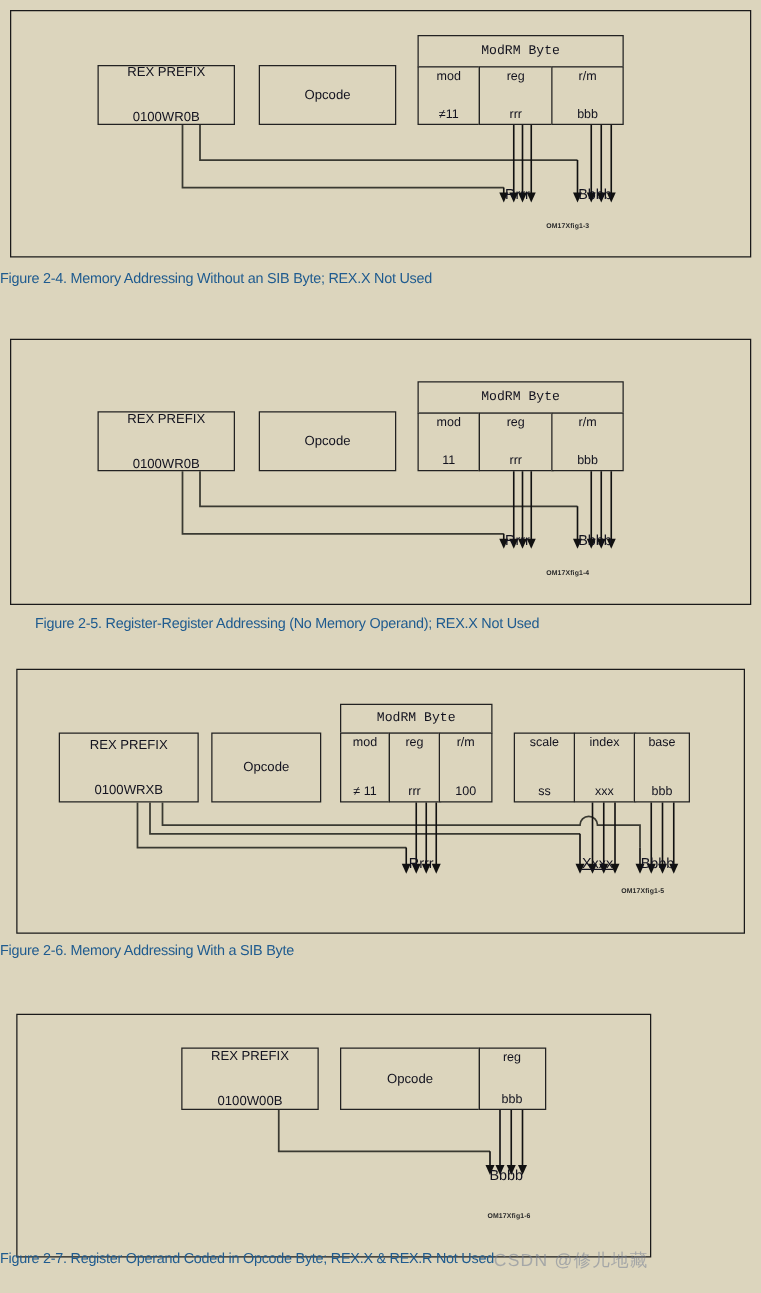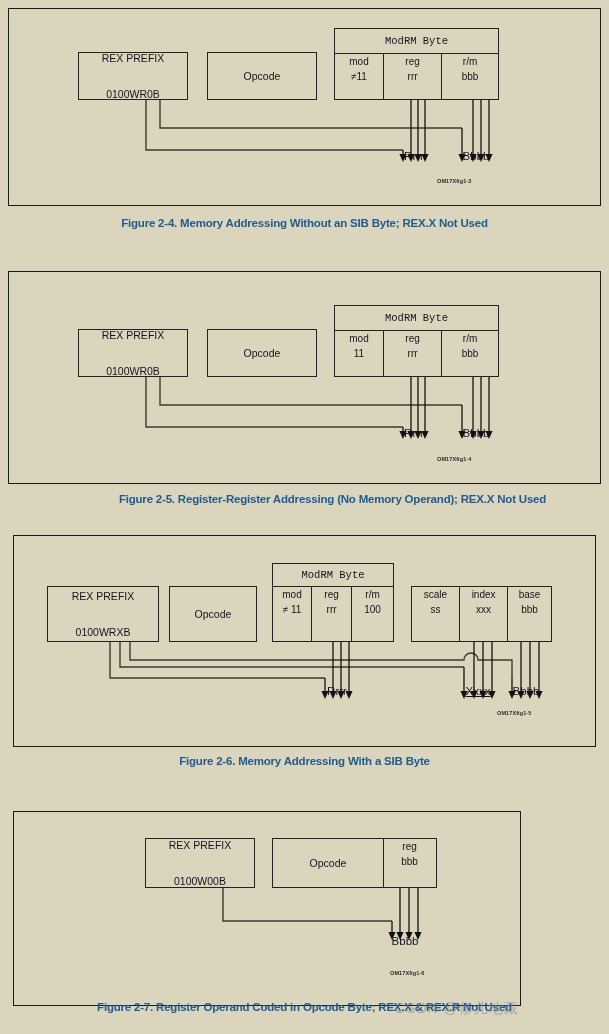--- a/index.html
+++ b/index.html
@@ -26,23 +26,22 @@
   }
   .panel {
     position: absolute;
     box-sizing: border-box;
     border: 1.5px solid #1a1a1a;
     background: #dcd5bd;
   }
   .caption {
     position: absolute;
     width: 100%;
-    text-align: center;
     color: #1f5b8f;
-    font-weight: bold;
+    font-weight: normal;
     font-size: 11.5px;
     letter-spacing: -0.2px;
     white-space: nowrap;
     font-family: "Liberation Sans", sans-serif;
   }
   
   .box {
     position: absolute;
     box-sizing: border-box;
     border: 1.4px solid #222;
@@ -77,21 +76,21 @@
     font-family: Liberation Mono, monospace;
   }
   .cell {
     position: absolute;
     box-sizing: border-box;
     border: 1.4px solid #222;
     background: #dcd5bd;
     display: flex;
     flex-direction: column;
     align-items: center;
-    justify-content: flex-start;
+    justify-content: space-between;
     font-size: 10px;
     color: #13131f;
     line-height: 1.5;
   }
   .cell .c1, .cell .c2 { display:block; }
 
   .arrowlbl {
     position: absolute;
     font-size: 11.5px;
     color: #13131f;

